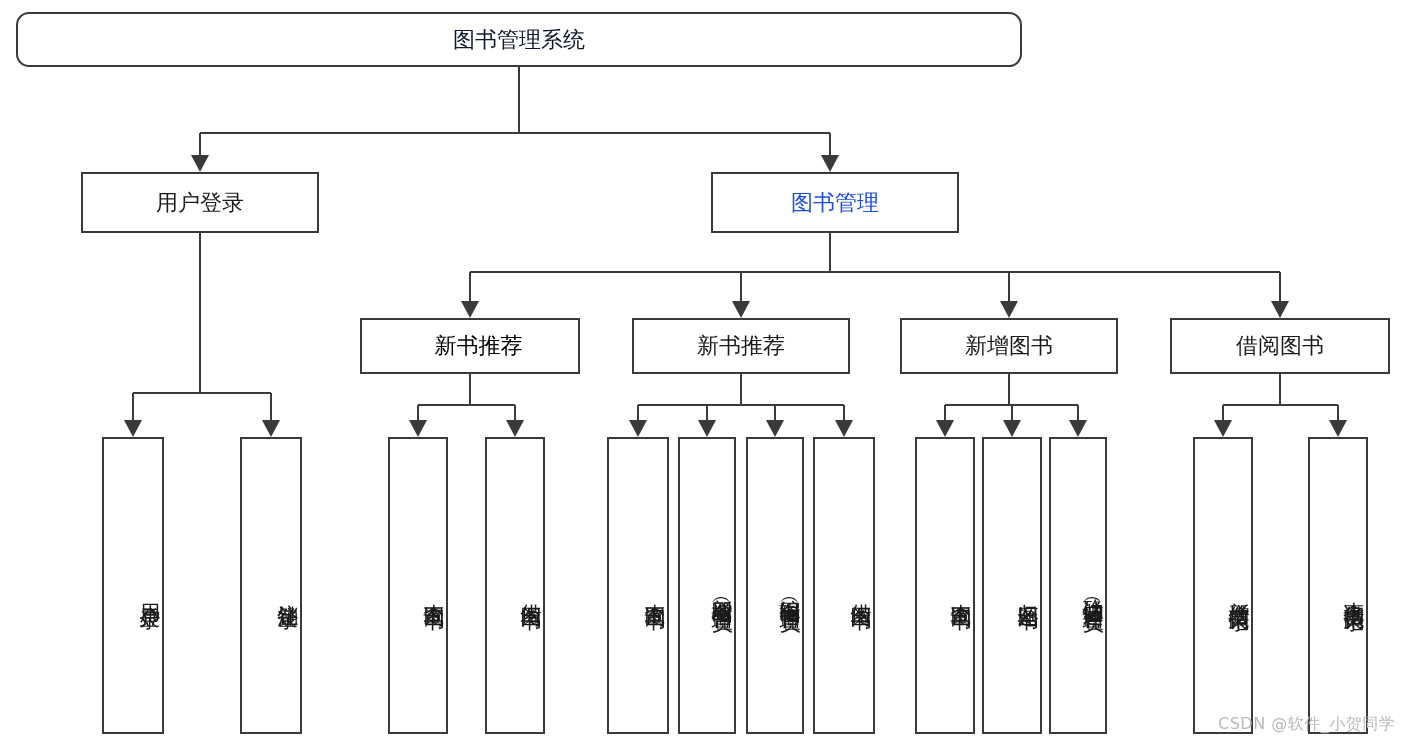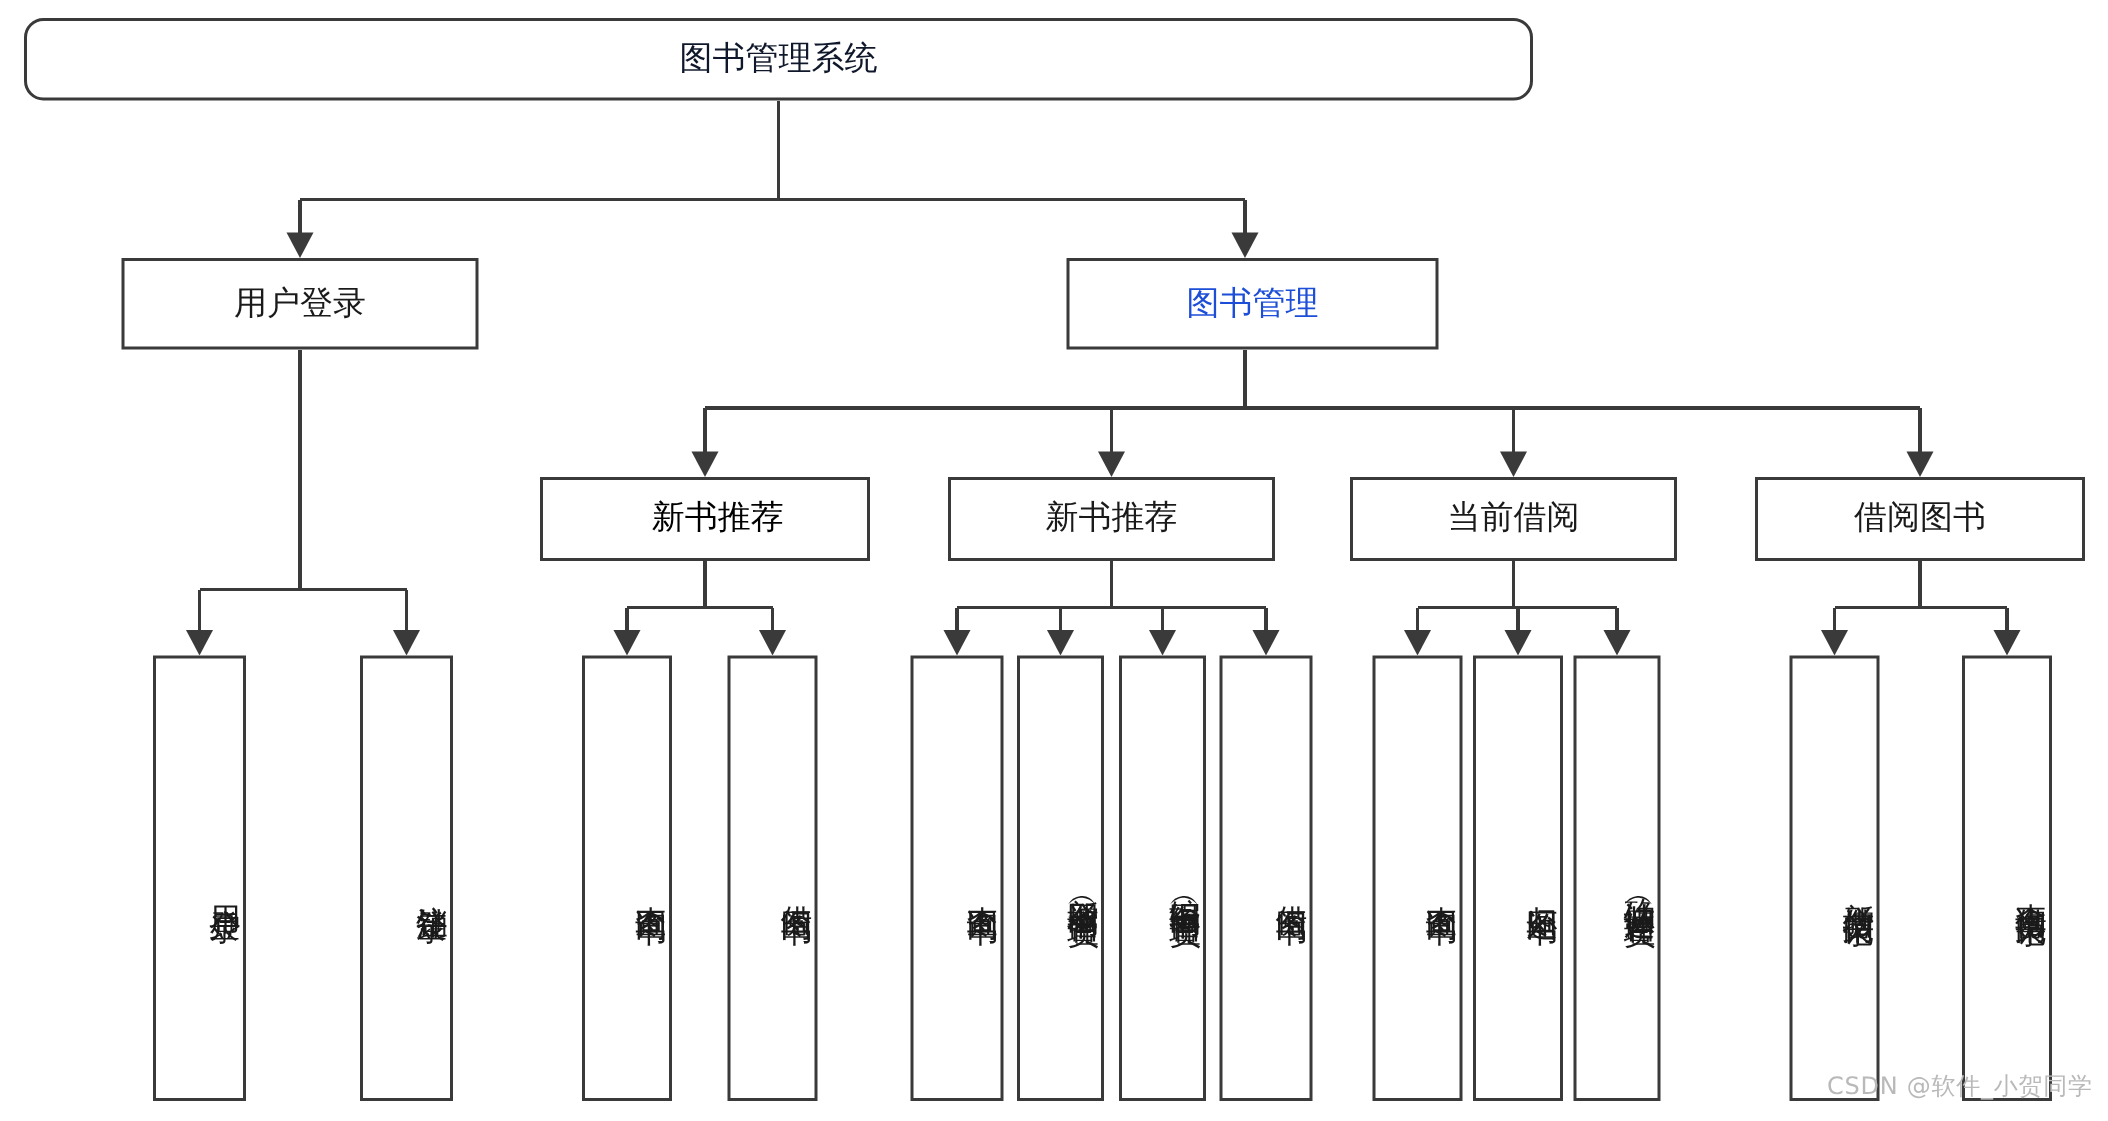--- a/index.html
+++ b/index.html
@@ -133,21 +133,21 @@
       <div class="node h" style="left: 711px; top: 172px; width: 248px; height: 61px; border-color: rgb(58, 58, 58); background: rgb(255, 255, 255); color: #1d4ed8;">
         <span>图书管理</span>
       </div>
       <div class="node h" style="left: 360px; top: 318px; width: 220px; height: 56px; border-color: rgb(58, 58, 58); background: rgb(255, 255, 255); color: #000000; padding-left: 17px;">
         <span>新书推荐</span>
       </div>
       <div class="node h" style="left: 632px; top: 318px; width: 218px; height: 56px; border-color: rgb(58, 58, 58); background: rgb(255, 255, 255); color: rgb(26, 26, 26);">
         <span>新书推荐</span>
       </div>
       <div class="node h" style="left: 900px; top: 318px; width: 218px; height: 56px; border-color: rgb(58, 58, 58); background: rgb(255, 255, 255); color: rgb(26, 26, 26);">
-        <span>当前借阅</span>
+        <span>新增图书</span>
       </div>
       <div class="node h" style="left: 1170px; top: 318px; width: 220px; height: 56px; border-color: rgb(58, 58, 58); background: rgb(255, 255, 255); color: rgb(26, 26, 26);">
         <span>借阅图书</span>
       </div>
       <div class="node v" style="left: 102px; top: 437px; width: 62px; height: 297px; border-color: rgb(58, 58, 58); background: rgb(255, 255, 255); color: rgb(26, 26, 26);">
         <span>用户登录</span>
       </div>
       <div class="node v" style="left: 240px; top: 437px; width: 62px; height: 297px; border-color: rgb(58, 58, 58); background: rgb(255, 255, 255); color: rgb(26, 26, 26);">
         <span>注销登录</span>
       </div>

